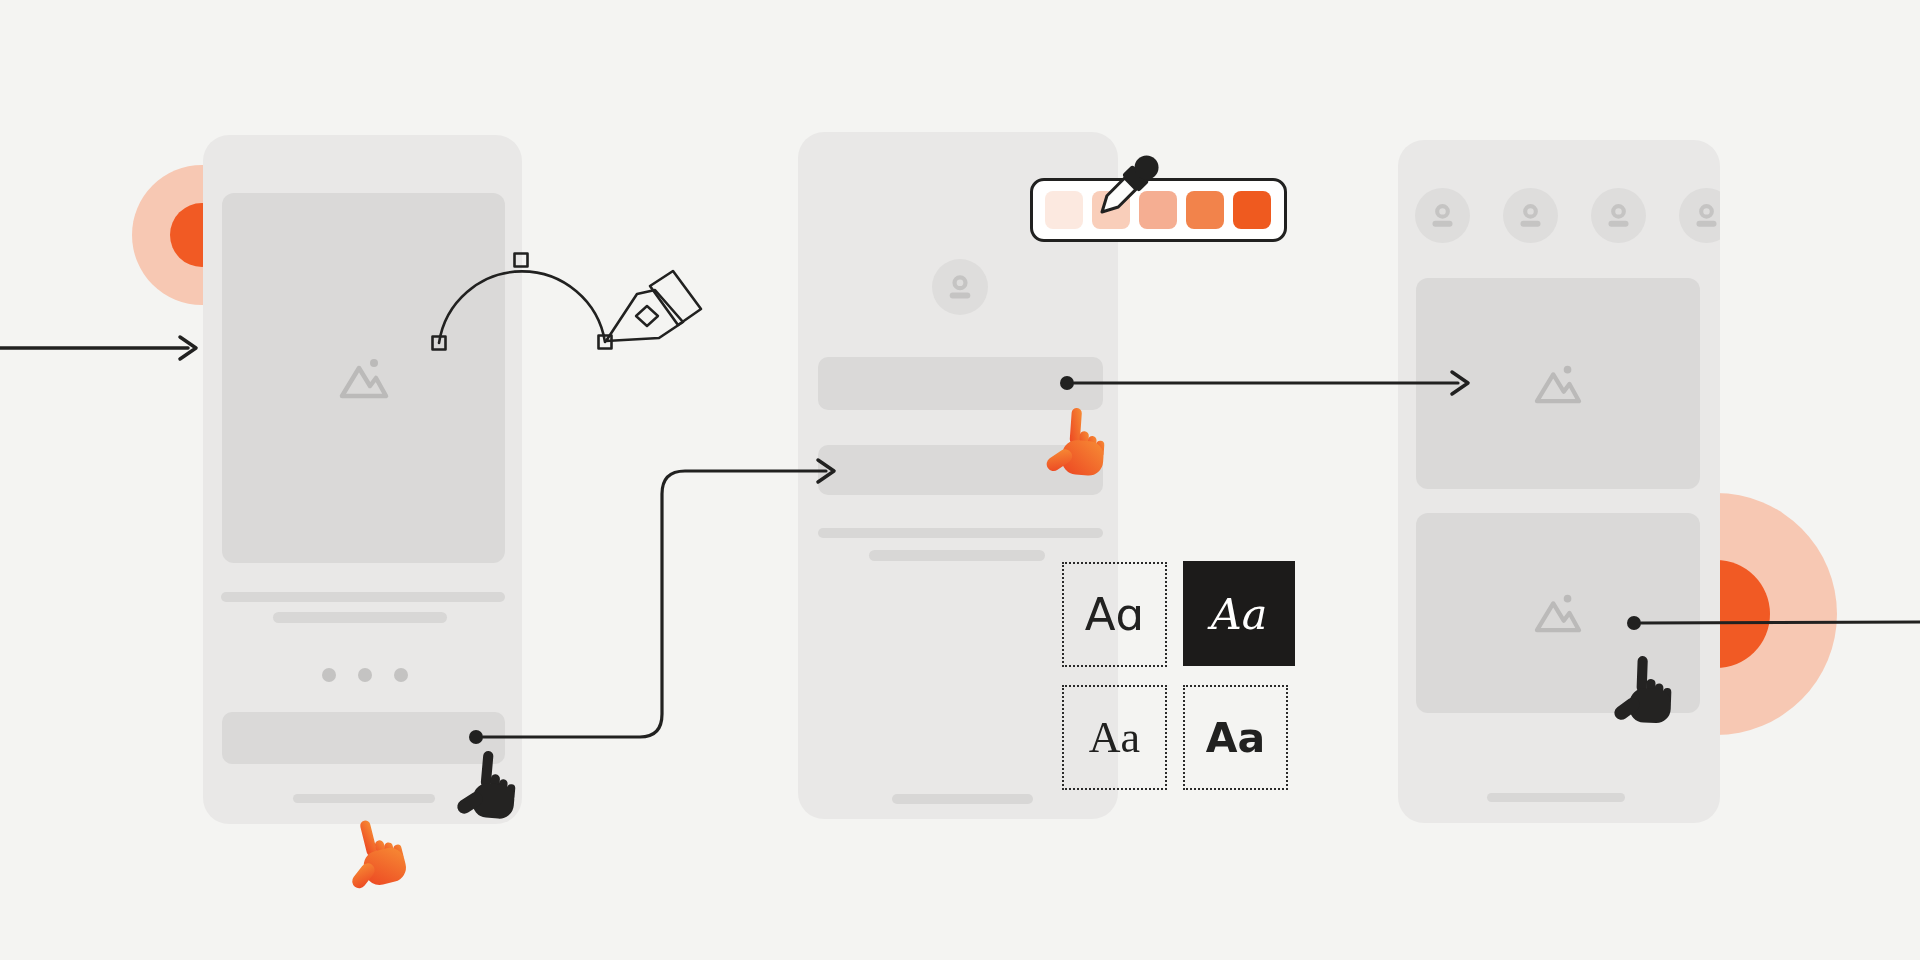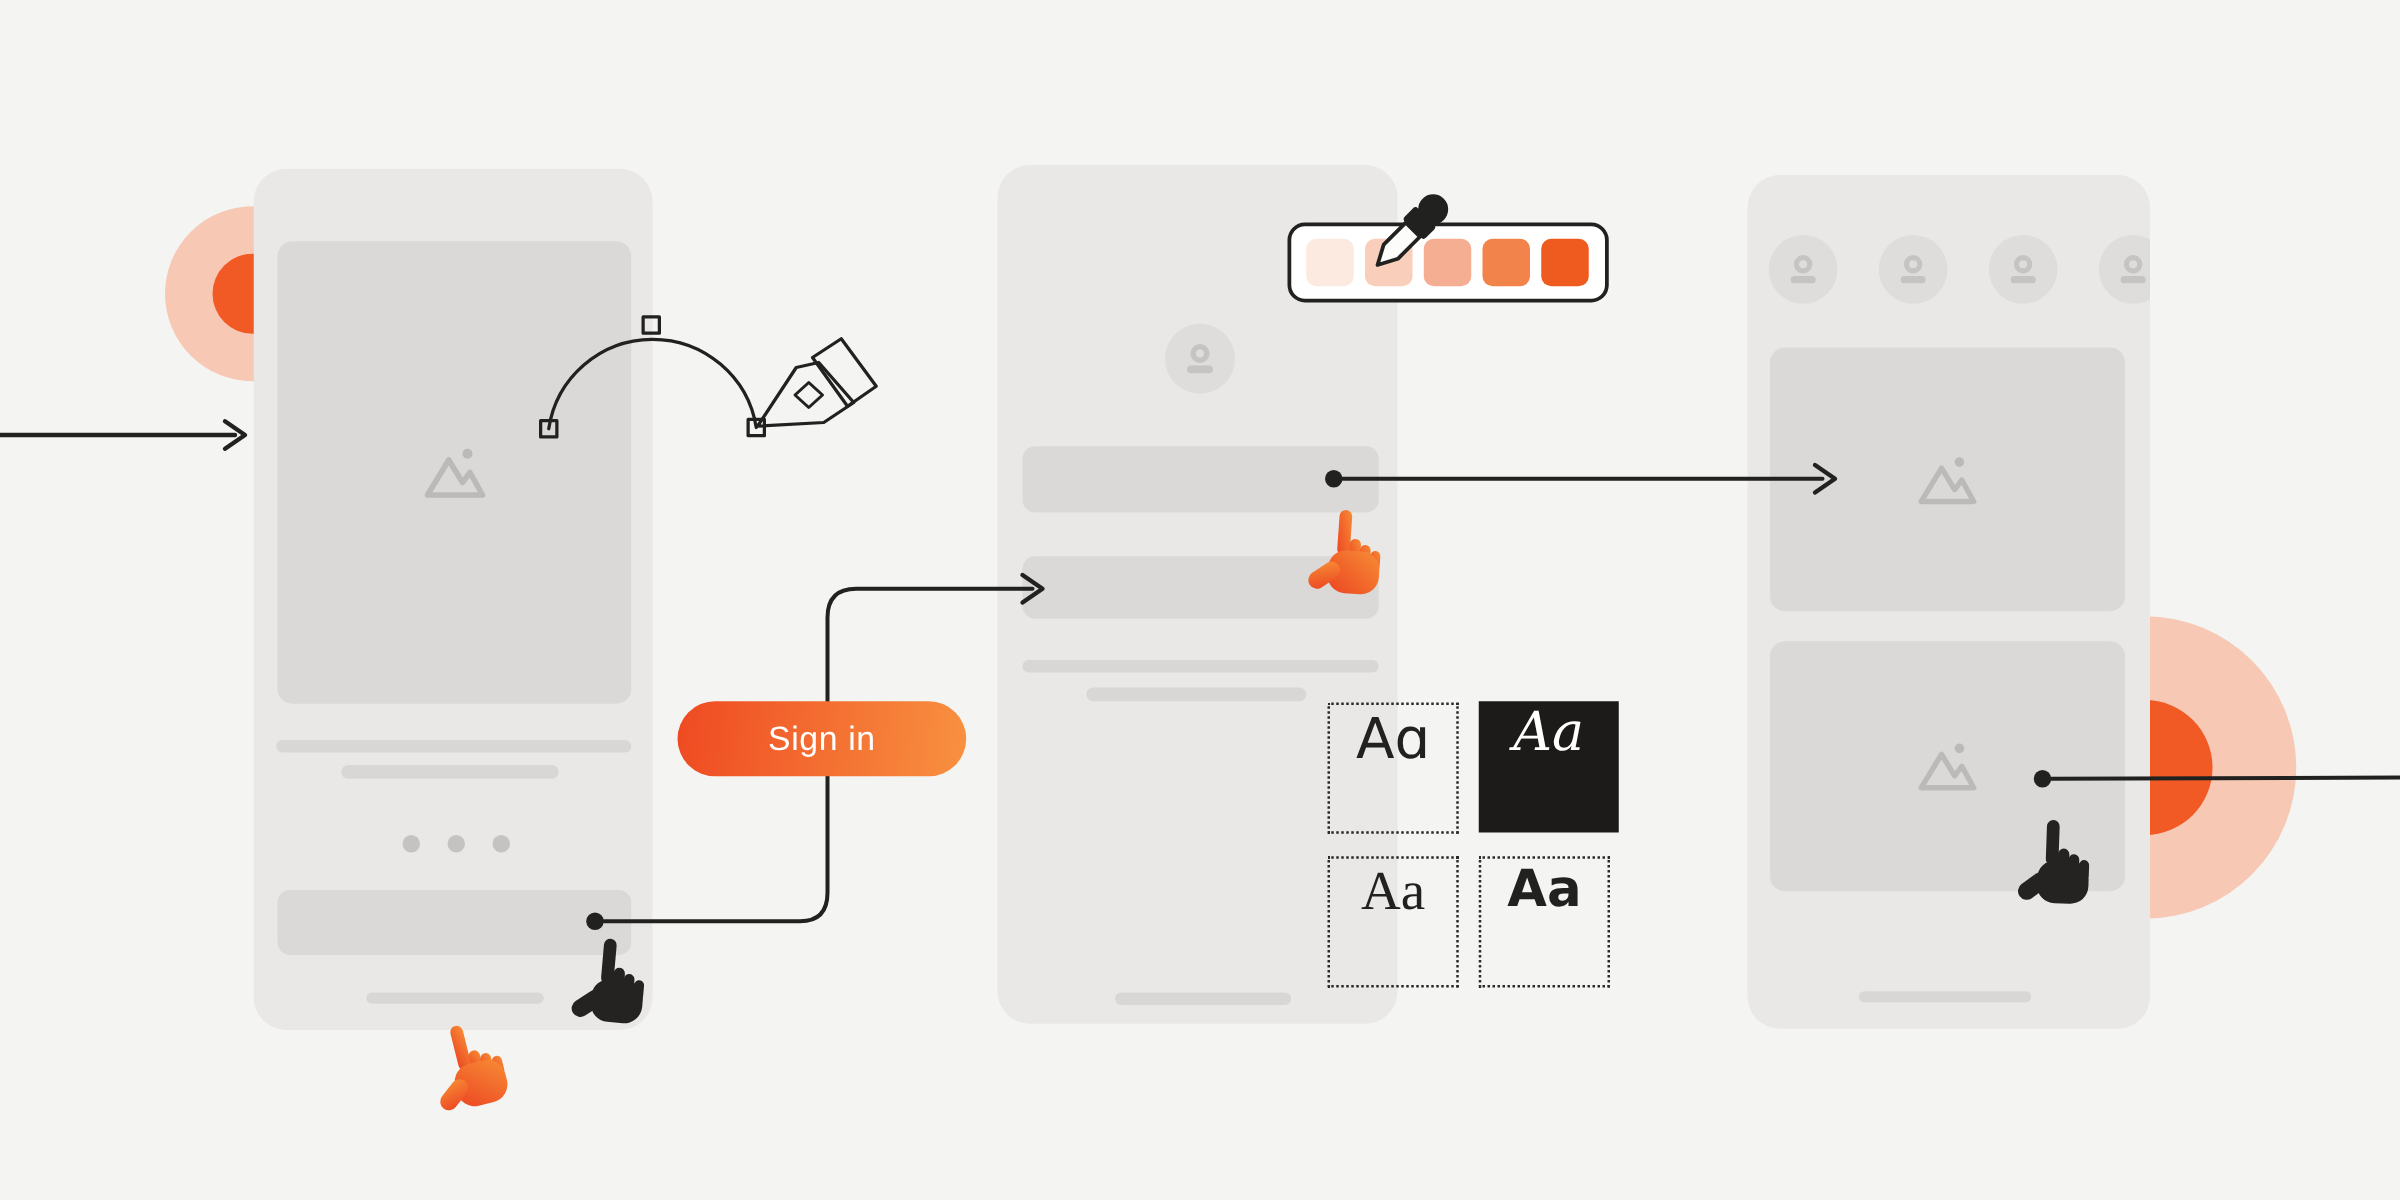--- a/index.html
+++ b/index.html
@@ -36,21 +36,21 @@
   
   .palette{
     z-index:35;background:var(--swatch-box-bg,#fff);border:3px solid var(--ink,#212120);
     border-radius:14px;display:flex;align-items:center;gap:9px;padding:0 12px;box-sizing:border-box;
   }
   .swatch{width:38px;height:38px;border-radius:8px;}
   .dropper{z-index:36;}
   
   .font-box{
     z-index:35;width:105px;height:105px;box-sizing:border-box;
-    display:flex;align-items:flex-start;justify-content:center;color:var(--ink,#212120);
+    display:flex;align-items:center;justify-content:center;color:var(--ink,#212120);
   }
   .font-box.dotted{border:2px dotted #2a2a2a;}
   .font-box.solid{background:var(--font-dark-bg,#1C1B1A);color:#fff;width:112px;}
   .f-geometric{font-family:"DejaVu Sans",sans-serif;font-weight:500;font-size:45px;}
   .f-script{font-family:"DejaVu Serif",serif;font-style:italic;font-size:43px;}
   .f-serif{font-family:"Liberation Serif",serif;font-size:44px;}
   .f-bold{font-family:"DejaVu Sans",sans-serif;font-weight:700;font-size:41px;}
   
   .hand{z-index:40;overflow:visible;}
 </style>
@@ -185,23 +185,20 @@
       <polygon class="stroke" stroke-width="2.6" fill="#F5F4F2" points="650,286 673,271 701,309 678,325"></polygon>
       <polygon class="stroke" stroke-width="2.4" fill="#F5F4F2" points="647,306 658,316 647,326 636,316"></polygon>
     </g>
     <g>
       <rect class="stroke" stroke-width="2.6" fill="#FBFBFA" x="432.5" y="336.5" width="13" height="13"></rect>
       <rect class="stroke" stroke-width="2.6" fill="#FBFBFA" x="514.5" y="253.5" width="13" height="13"></rect>
       <rect class="stroke" stroke-width="2.6" fill="#FBFBFA" x="598.5" y="335.5" width="13" height="13"></rect>
     </g>
   </svg>
 
-  <button class="abs signin" style="left:542px;top:561px;width:231px;height:60px;">
-    <span>Sign in</span>
-  </button>
 
   <div class="abs palette" style="left:1030px;top:178px;width:257px;height:64px;">
     <div class="swatch" style="background: rgb(252, 233, 224);"></div>
     <div class="swatch" style="background: rgb(249, 206, 186);"></div>
     <div class="swatch" style="background: rgb(245, 174, 146);"></div>
     <div class="swatch" style="background: rgb(242, 131, 75);"></div>
     <div class="swatch" style="background: rgb(239, 90, 31);"></div>
   </div>
   <svg class="abs dropper" width="120" height="120" viewBox="0 0 120 120" style="left:1040px;top:140px;overflow:visible;">
     <g transform="translate(62,72) rotate(45)">

